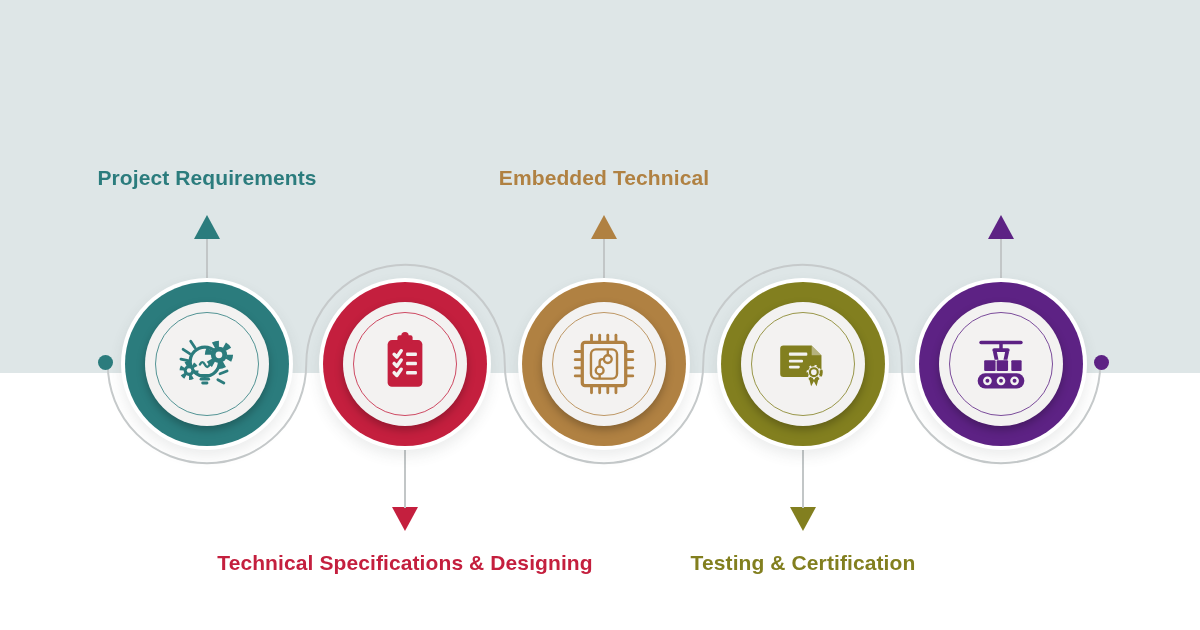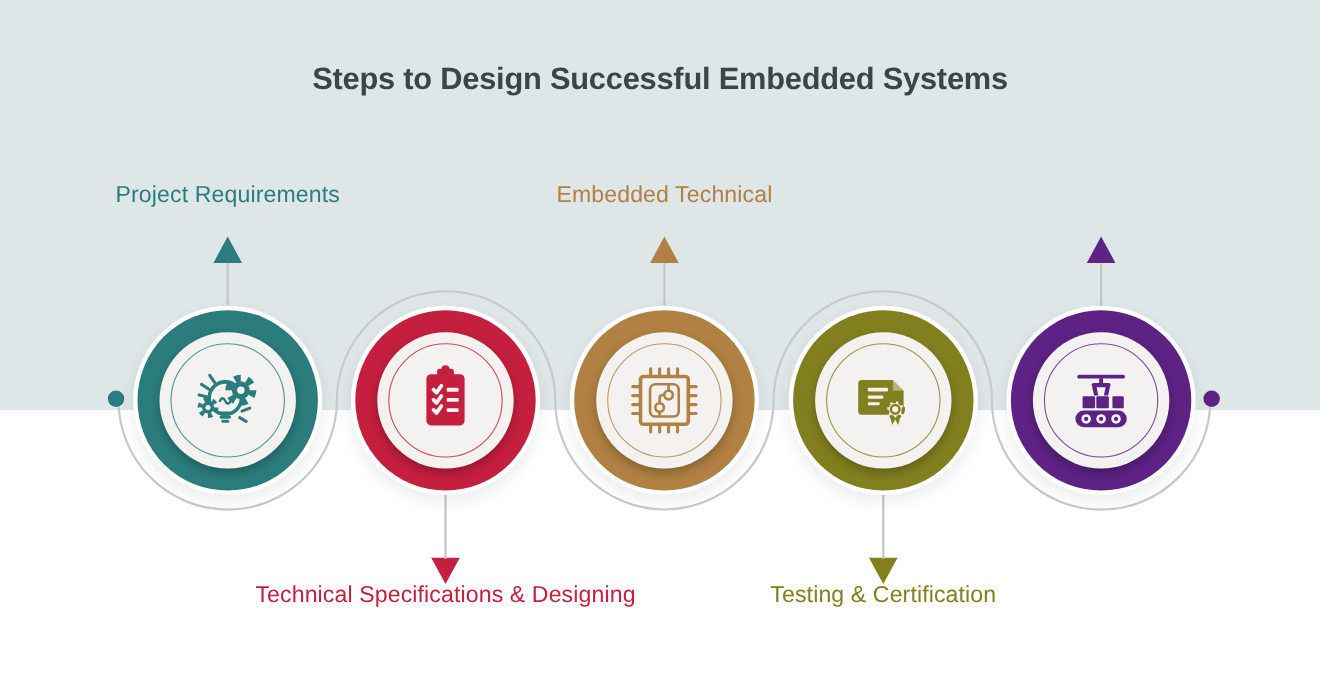--- a/index.html
+++ b/index.html
@@ -12,25 +12,25 @@
   .title {
     position:absolute; top:56px; left:0; right:0; text-align:center;
     font-size:28px; font-weight:700; color:#3b4546; letter-spacing:-0.2px;
   }
   .wave { position:absolute; left:0; top:0; z-index:0; pointer-events:none; }
 
   .step { position:absolute; top:0; width:190px; height:630px; z-index:1; }
 
   .label {
     position:absolute; left:50%; transform:translateX(-50%);
-    white-space:nowrap; font-size:21px; font-weight:400; letter-spacing:.1px;
+    white-space:nowrap; font-size:21px; font-weight:700; letter-spacing:.1px;
     color:currentColor; text-align:center;
   }
   .step.top .label { top:166px; }
-  .step.bottom .label { top:529px;text-align:center; }
+  .step.bottom .label { top:551px;text-align:center; }
 
   .stem { position:absolute; left:calc(50% - 1.25px); width:2.5px; background:#c2c6c7; }
   .step.top .stem { top:239px; height:41px; }
   .step.bottom .stem { top:449px; height:59px; }
 
   .arrow { position:absolute; left:calc(50% - 13px); width:0; height:0;
            border-left:13px solid transparent; border-right:13px solid transparent; }
   .step.top .arrow { top:215px; border-bottom:24px solid currentColor; }
   .step.bottom .arrow { top:507px; border-top:24px solid currentColor; }
 
@@ -52,21 +52,20 @@
 </style>
 </head>
 <body>
 
 <div class="canvas">
 
   <svg class="wave" width="1200" height="630" viewBox="0 0 1200 630">
     <path d="M107.75 364 A99.25 99.25 0 0 0 306.25 364 A99.25 99.25 0 0 1 504.75 364 A99.25 99.25 0 0 0 703.25 364 A99.25 99.25 0 0 1 901.75 364 A99.25 99.25 0 0 0 1100.25 364" fill="none" stroke="#c6cacb" stroke-width="2"></path>
   </svg>
 
-  <div class="title">Steps to Design Successful Embedded Systems</div>
 
   <div class="step top" style="left: 112px; color: rgb(43, 124, 125);">
     <div class="end-dot dot-left"></div>
     <div class="label">Project Requirements</div>
     <div class="arrow"></div>
     <div class="stem"></div>
     <div class="halo">
       <div class="ring"></div>
       <div class="disk"></div>
       <div class="thin-ring"></div>

